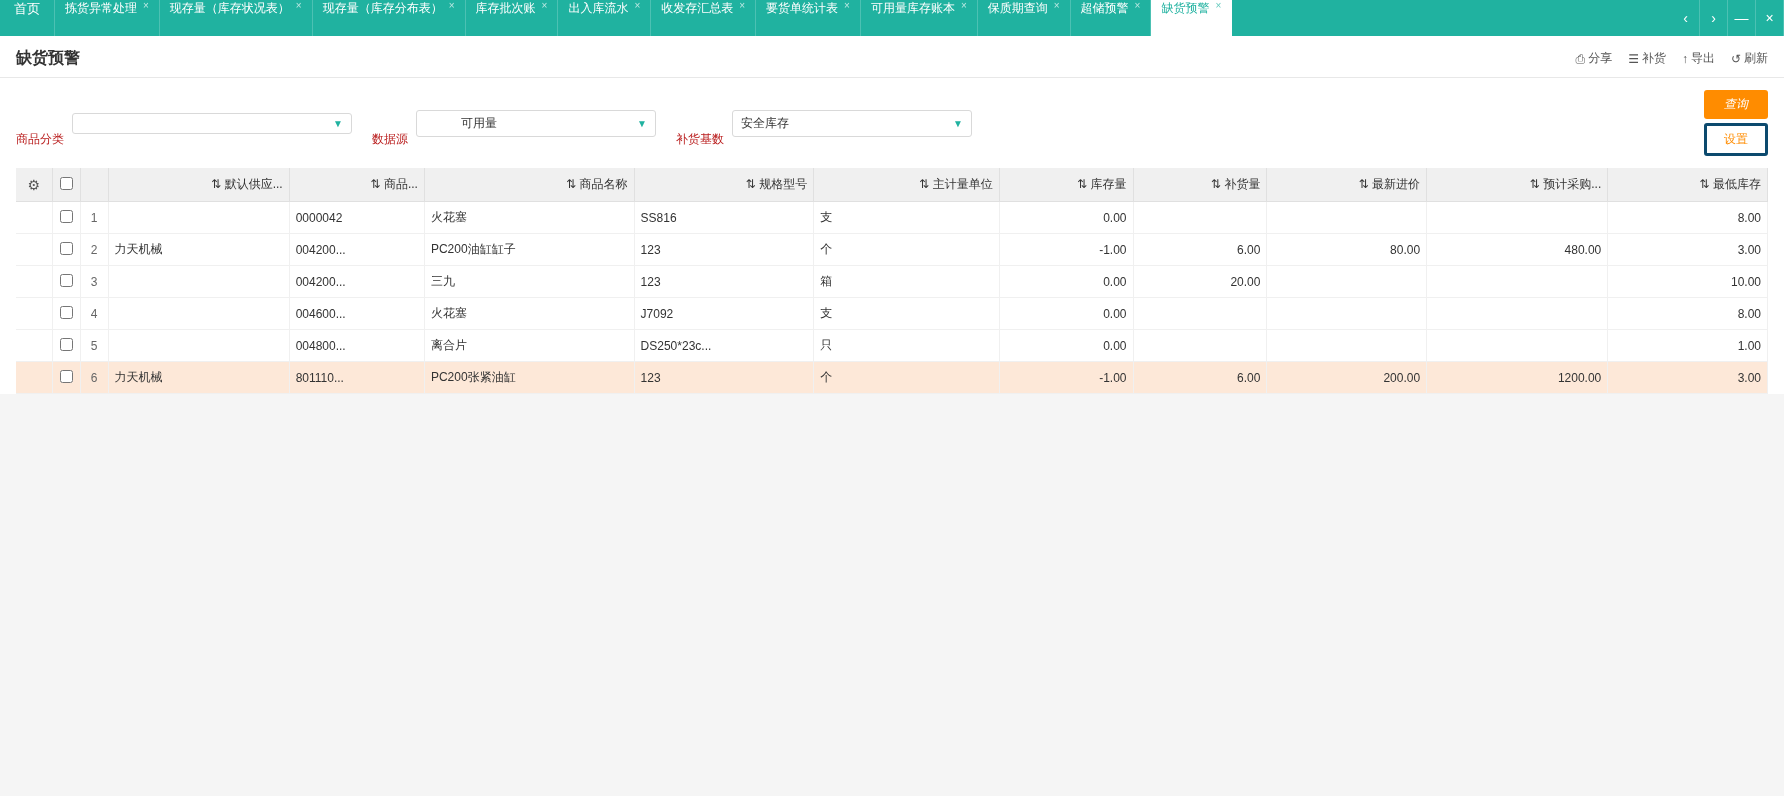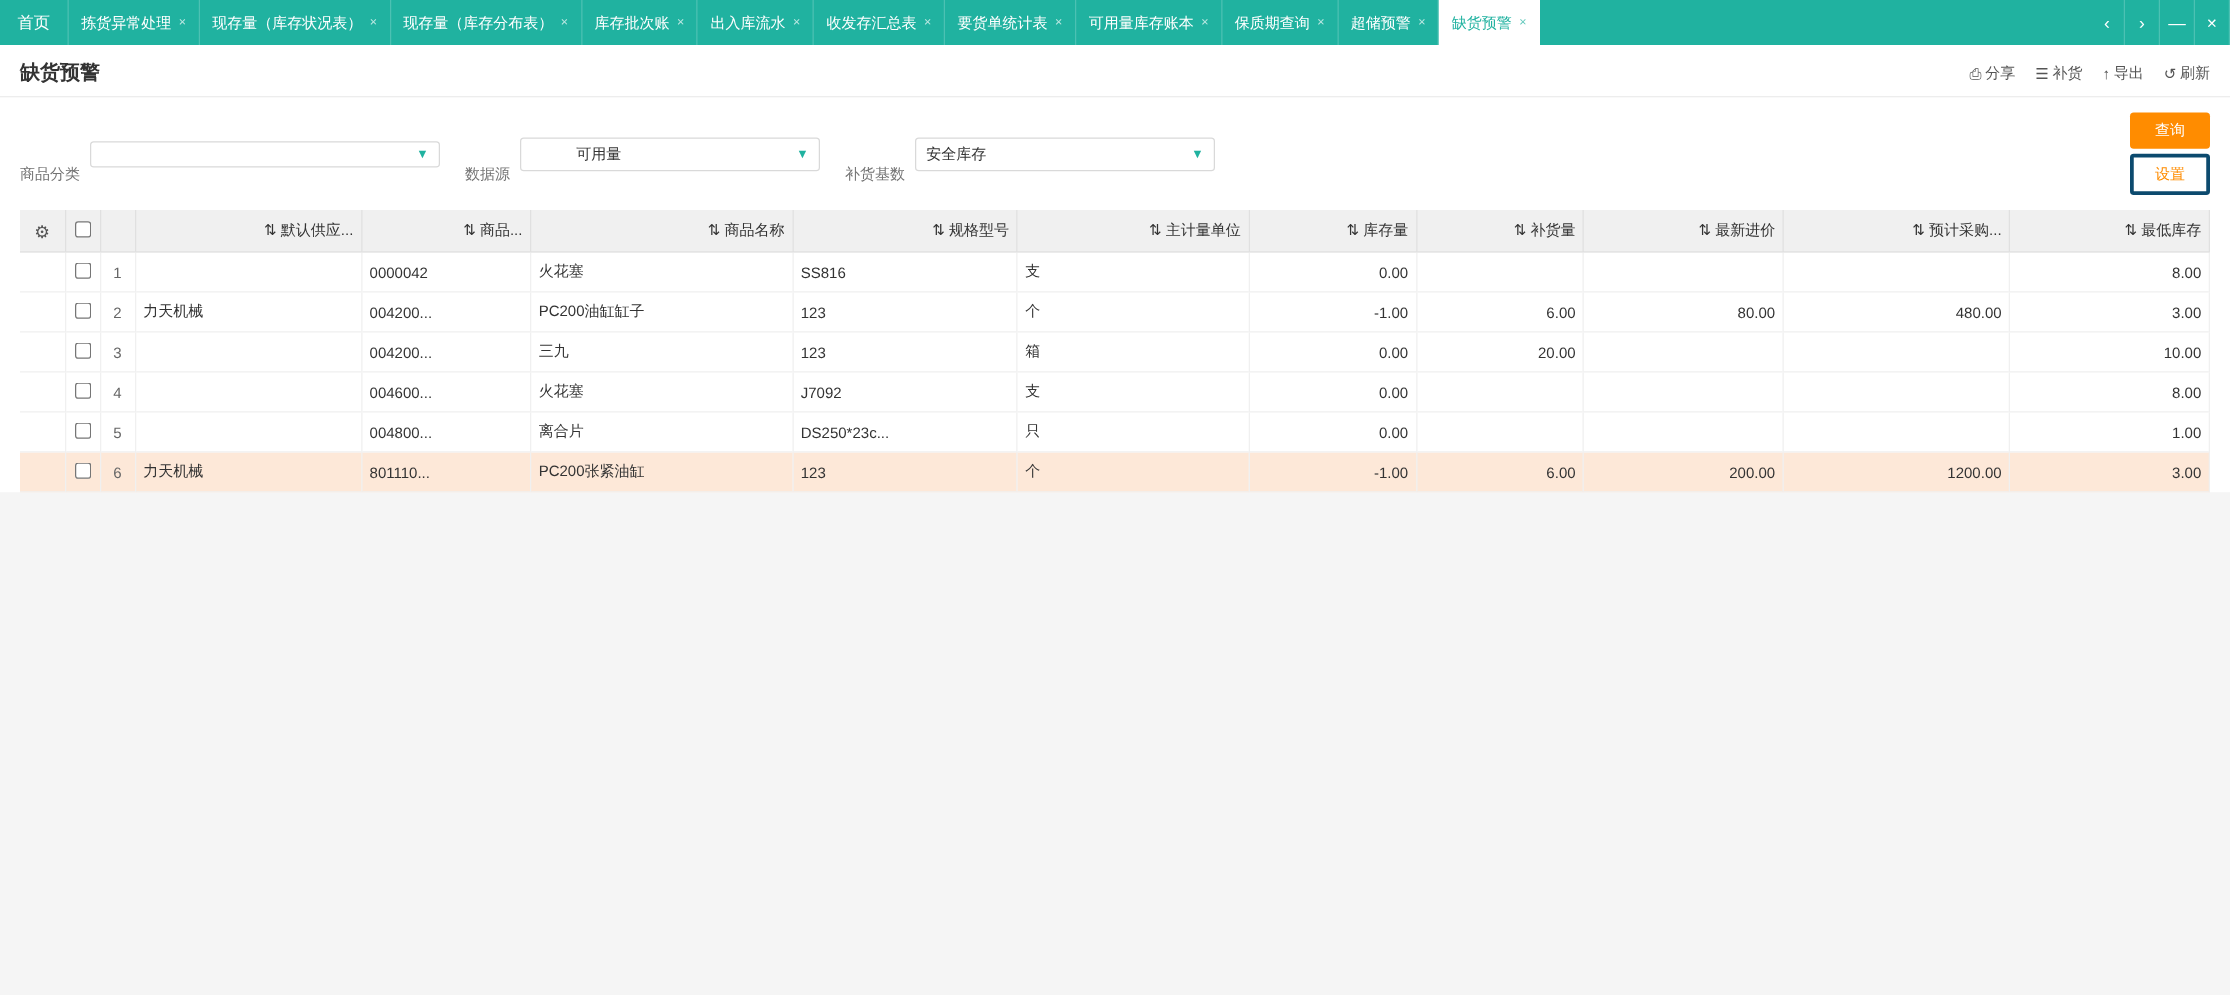--- a/index.html
+++ b/index.html
@@ -8,21 +8,20 @@
     
     .top-nav {
       display: flex;
       align-items: center;
       background: #20b2a0;
       height: 36px;
       overflow: hidden;
     }
     .nav-tab {
       display: flex;
-      align-items: center;
       padding: 0 10px;
       height: 36px;
       color: #fff;
       white-space: nowrap;
       cursor: pointer;
       font-size: 12px;
       border-right: 1px solid rgba(255,255,255,0.2);
       gap: 4px;
     }
     .nav-tab.active {
@@ -97,21 +96,21 @@
       padding: 12px 16px;
       gap: 20px;
       background: #fff;
     }
     .filter-group {
       display: flex;
       align-items: center;
       gap: 8px;
     }
     .filter-label {
-      color: #737373;
+      color: #b91c1c;
       white-space: nowrap;
       margin-top: 33px;
     }
     .filter-select {
       display: flex;
       align-items: center;
       border: 1px solid #d9d9d9;
       border-radius: 3px;
       padding: 4px 8px;
       background: #fff;
@@ -126,20 +125,21 @@
     }
     .query-btn {
       background: #ff8c00;
       color: #fff;
       border: none;
       border-radius: 3px;
       padding: 6px 20px;
       cursor: pointer;
       font-size: 12px;
       margin-left: auto;
+      font-style: italic;
     }
     .settings-btn {
       background: #fff;
       color: #ff8c00;
       border: 3px solid #0c4a6e;
       border-radius: 3px;
       padding: 5px 16px;
       cursor: pointer;
       font-size: 12px;
     }

